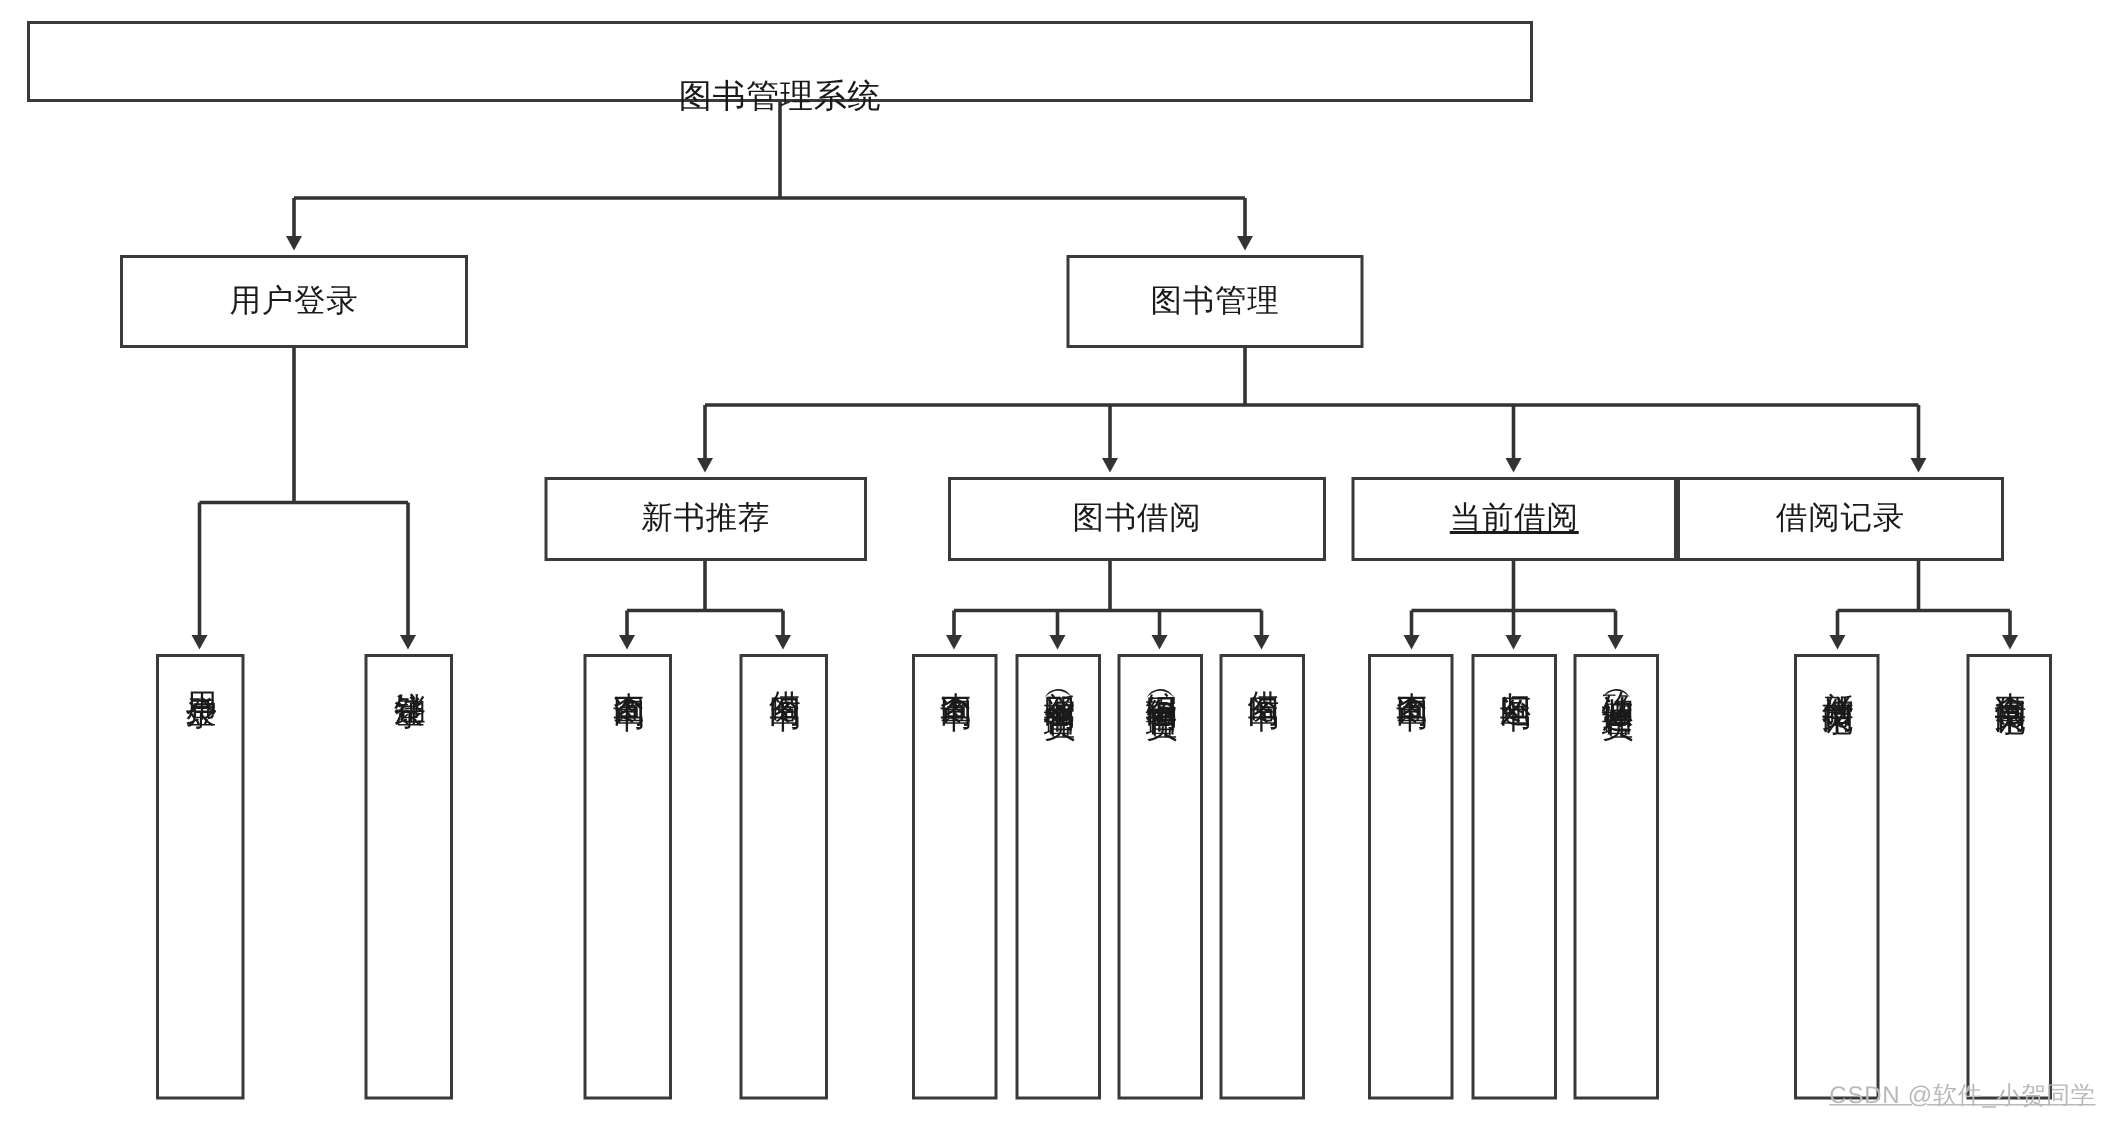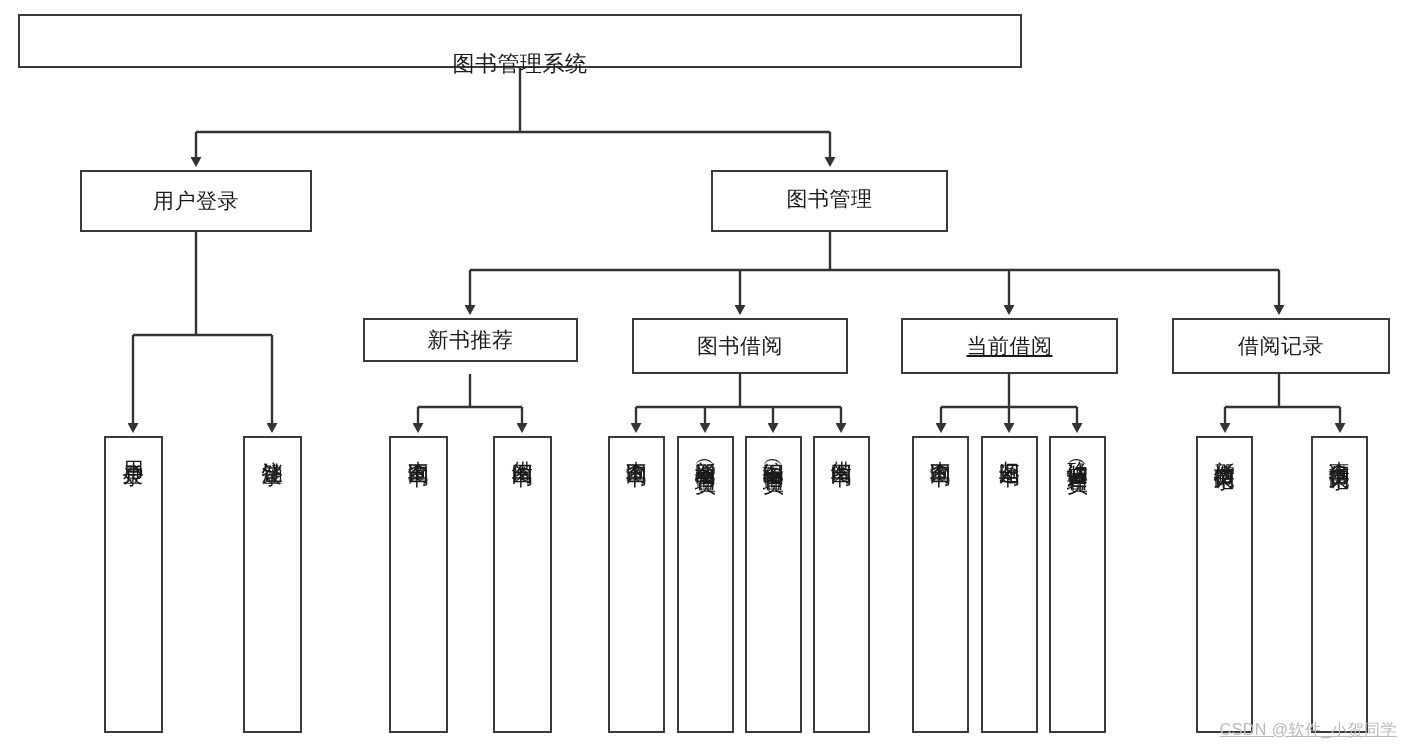--- a/index.html
+++ b/index.html
@@ -122,34 +122,34 @@
     </g>
   </svg>
 
   <div class="node root" style="left:18px; top:14px; width:1004px; height:54px;">
     <span class="label-h">图书管理系统</span>
   </div>
 
   <div class="node" style="left:80px; top:170px; width:232px; height:62px;">
     <span class="label-h">用户登录</span>
   </div>
-  <div class="node" style="left:711px; top:170px; width:237px; height:62px;font-family:Liberation Mono, monospace;">
+  <div class="node" style="left:711px; top:170px; width:198px; height:62px;">
     <span class="label-h">图书管理</span>
   </div>
 
-  <div class="node" style="left:363px; top:318px; width:215px; height:44px;">
+  <div class="node" style="left:363px; top:318px; width:215px; height:56px;">
     <span class="label-h">新书推荐</span>
   </div>
-  <div class="node" style="left:632px; top:318px; width:216px; height:56px;">
+  <div class="node" style="left:632px; top:318px; width:252px; height:56px;">
     <span class="label-h">图书借阅</span>
   </div>
   <div class="node" style="left:901px; top:318px; width:217px; height:56px;text-decoration:underline;">
     <span class="label-h">当前借阅</span>
   </div>
-  <div class="node" style="left:1172px; top:318px; width:218px; height:56px;">
+  <div class="node" style="left:1118px; top:318px; width:218px; height:56px;">
     <span class="label-h">借阅记录</span>
   </div>
 
   <div class="node leaf" style="left:104px; top:436px; width:59px; height:297px;">
     <span class="label-v">用户登录</span>
   </div>
   <div class="node leaf" style="left:243px; top:436px; width:59px; height:297px;">
     <span class="label-v">注销登录</span>
   </div>
 

